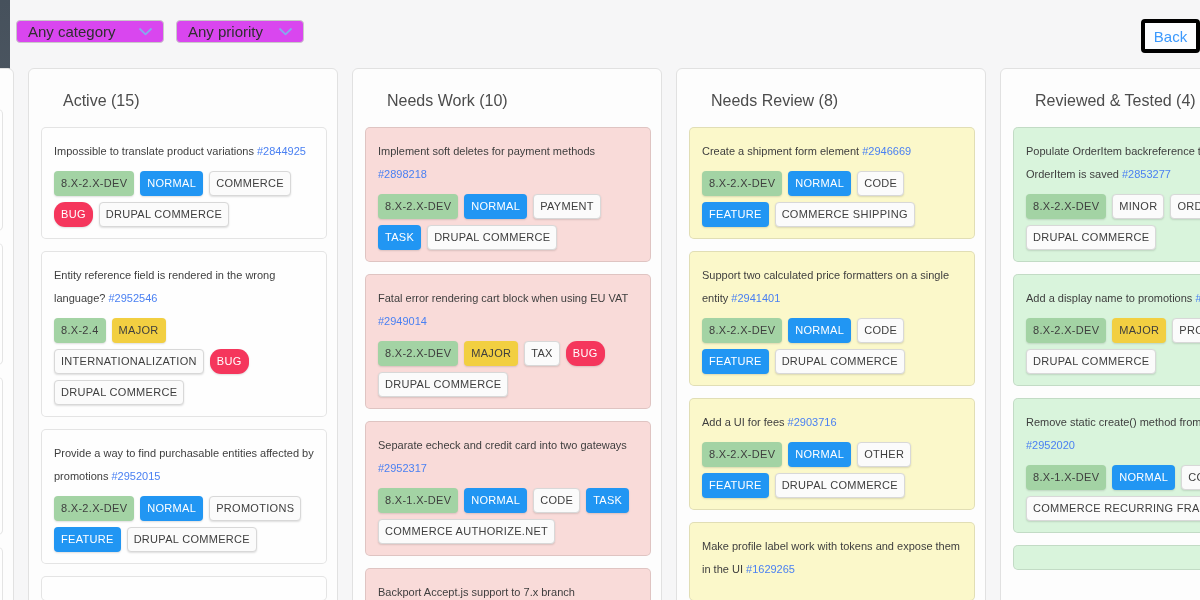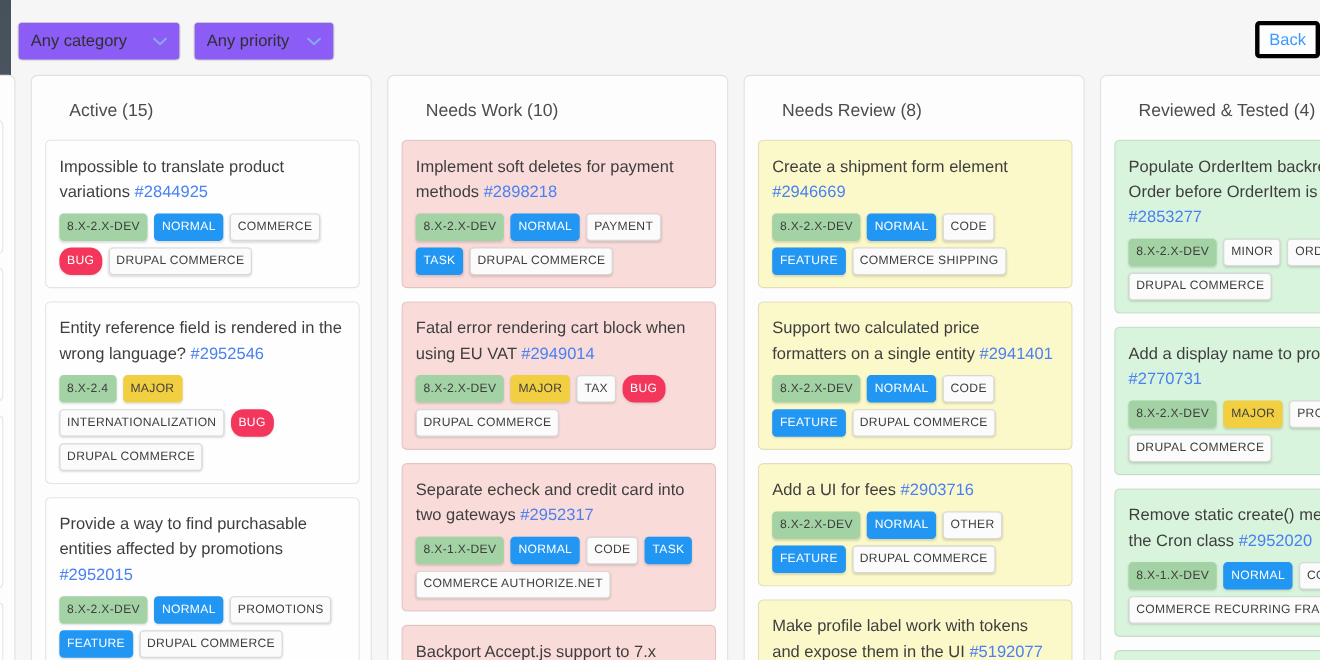--- a/index.html
+++ b/index.html
@@ -10,22 +10,22 @@
   }
   
   .bg-strip{
     position:absolute;left:0;top:0;width:10px;height:600px;
     background:linear-gradient(
       #46515c 0%, #4b5560 16%, #6a7078 25%, #d7c2ab 33%, #c9b29a 39%,
       #8f8b82 48%, #4c4b46 57%, #343531 66%, #6b4f40 77%, #56433a 87%, #463a33 100%);
   }
   
   .select{
-    position:absolute;top:20px;height:35px;box-sizing:border-box;
-    background:#8b5cf6;border:1px solid #c9c9c9;border-radius:4px;
+    position:absolute;top:20px;height:23px;box-sizing:border-box;
+    background:#d946ef;border:1px solid #c9c9c9;border-radius:4px;
     display:flex;align-items:center;justify-content:space-between;
     padding:0 11px;font-size:15px;color:#2f2f2f;cursor:pointer;
   }
   .select-category{left:16px;width:148px;}
   .select-priority{left:176px;width:128px;}
   .chev{flex:none;margin-left:8px;}
   .back-btn{
     position:absolute;top:19px;left:1141px;width:59px;height:34px;box-sizing:border-box;
     background:#fcfdff;border:4px solid #000000;border-radius:4px;
     color:#3b99fd;font-size:15px;font-family:"Liberation Sans",sans-serif;cursor:pointer;
@@ -42,21 +42,21 @@
   .col-header{
     padding:23px 16px 17px 34px;font-size:16px;color:#4c4c4c;
   }
   .cards{padding:0 12px 12px;}
   .card{
     box-sizing:border-box;width:286px;
     border:1px solid rgba(0,0,0,0.10);border-radius:5px;
     padding:12px 12px 11px;margin-bottom:12px;background:#fefefe;
   }
   .card-title{
-    font-size:15px;line-height:23px;color:#3e3e3e;margin:0 0 8px;
+    font-size:11px;line-height:23px;color:#3e3e3e;margin:0 0 8px;
   }
   .issue{color:#4a80f2;}
   .tags{display:flex;flex-wrap:wrap;gap:6px;}
   .tag{
     font-size:11px;line-height:15px;letter-spacing:.3px;white-space:nowrap;
     padding:5px 7px;border-radius:4px;color:#3e3e3e;
     box-shadow:0 1px 2px rgba(0,0,0,0.13);
   }
   .tag-green{background:#a3d3a4;}
   .tag-blue{background:#2196f3;color:#fff;}
@@ -200,21 +200,21 @@
           <div class="card-title">Add a UI for fees <span class="issue">#2903716</span></div>
           <div class="tags">
             <span class="tag tag-green">8.X-2.X-DEV</span>
             <span class="tag tag-blue">NORMAL</span>
             <span class="tag tag-neutral">OTHER</span>
             <span class="tag tag-blue">FEATURE</span>
             <span class="tag tag-neutral">DRUPAL COMMERCE</span>
           </div>
         </div>
         <div class="card" style="background: rgb(251, 248, 202);">
-          <div class="card-title">Make profile label work with tokens and expose them in the UI <span class="issue">#5192077</span></div>
+          <div class="card-title">Make profile label work with tokens and expose them in the UI <span class="issue">#1629265</span></div>
         </div>
       </div>
     </div>
     <div class="col">
       <div class="col-header">Reviewed &amp; Tested (4)</div>
       <div class="cards">
         <div class="card" style="background: rgb(217, 244, 220);">
           <div class="card-title">Populate OrderItem backreference to Order before OrderItem is saved <span class="issue">#2853277</span></div>
           <div class="tags">
             <span class="tag tag-green">8.X-2.X-DEV</span>

